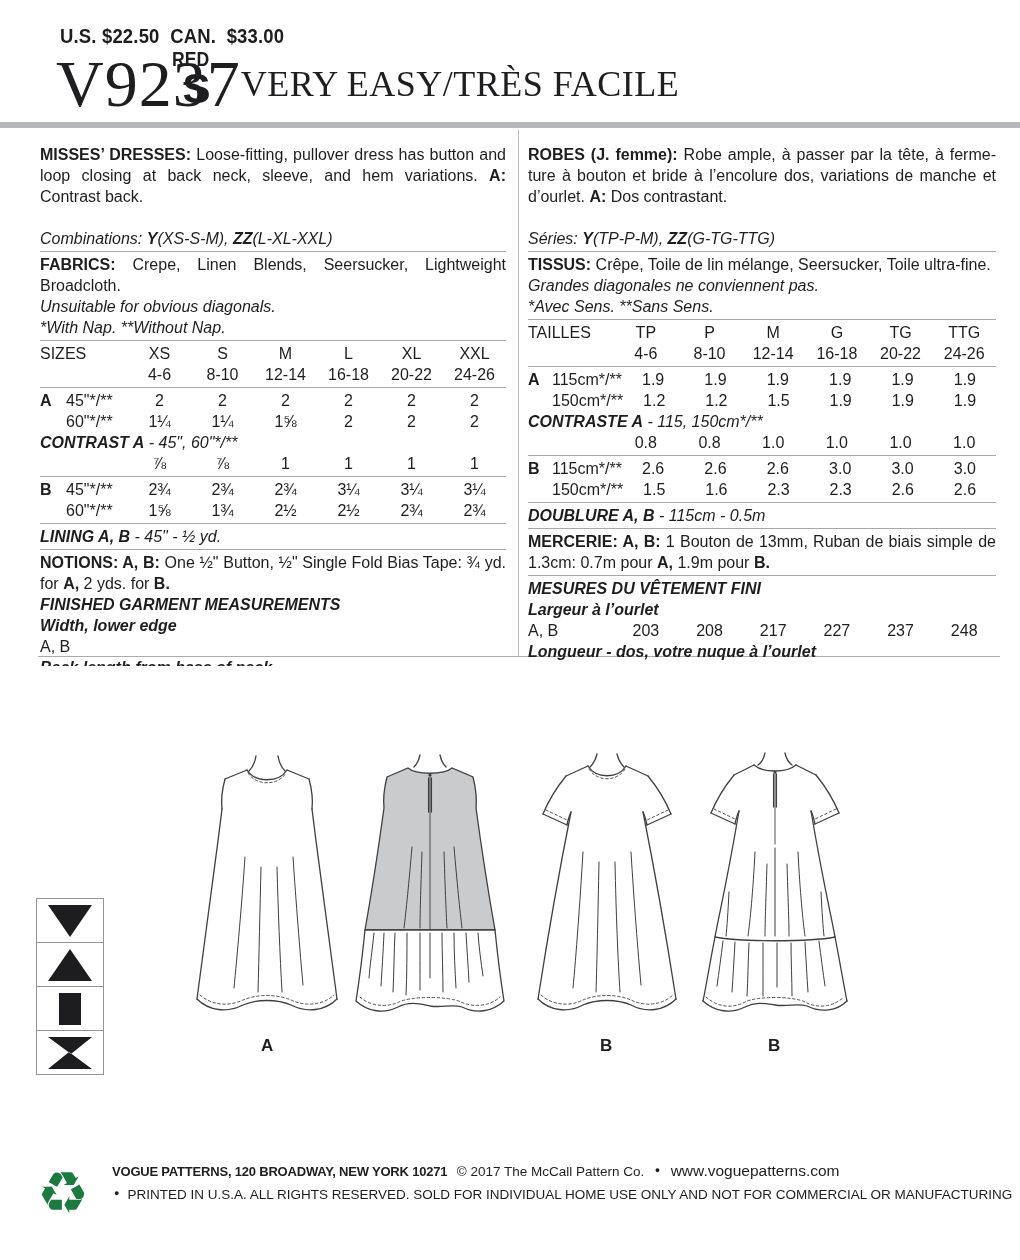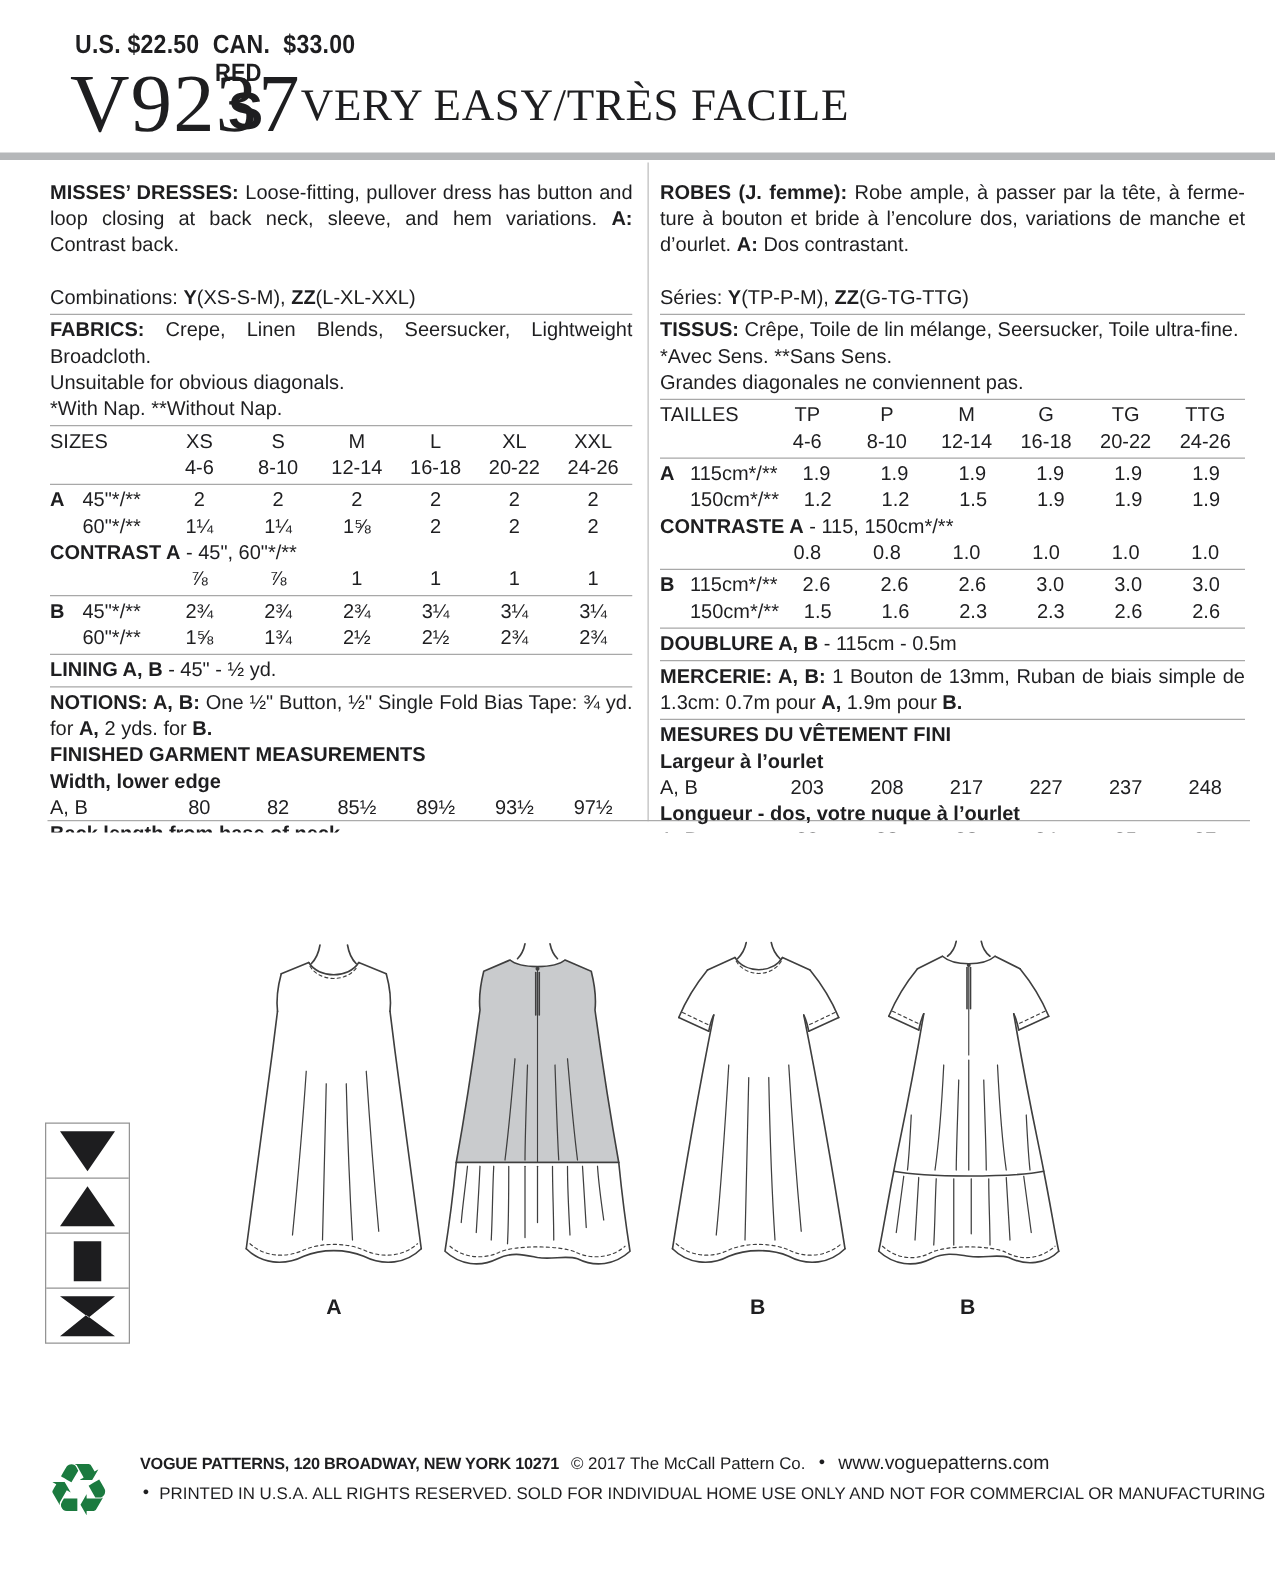--- a/index.html
+++ b/index.html
@@ -17,21 +17,21 @@
   .banner{font-family:"Liberation Serif",serif;font-size:36px;letter-spacing:.5px;}
   .graybar{position:absolute;left:0;top:122px;width:1020px;height:6px;background:#b5b7b9;}
 
   
   .vdivider{position:absolute;left:518px;top:130px;width:1px;height:527px;background:#bdbdbd;}
   .hdivider{position:absolute;left:38px;top:656px;width:962px;height:1px;background:#ababab;}
   .col{position:absolute;top:144px;font-size:16px;line-height:21px;height:522px;overflow:hidden;}
   .col-en{left:40px;width:466px;}
   .col-fr{left:528px;width:468px;}
   .just{text-align:justify;margin:0;}
-  .line{margin:0;}
+  .line{margin:0;font-style:italic;}
   .gap{height:21px;}
   .rule{border-top:1px solid #a8a8a8;margin:2px 0 2px 0;}
   b{font-weight:700;}
 
   .trow{display:flex;}
   .tl{flex:0 0 88px;display:flex;}
   .col-fr .tl{flex-basis:86px;}
   .rl{display:inline-block;width:26px;font-weight:700;}
   .col-fr .rl{width:24px;}
   .tc{flex:1 1 auto;display:flex;}
@@ -185,41 +185,33 @@
         </span>
     </div>
     <div class="rule"></div>
     <p class="line"><b>LINING A, B</b><span> - 45" - ½ yd.</span></p>
     <div class="rule"></div>
     <p class="just"><b>NOTIONS: A, B:</b><span> One ½" Button, ½" Single Fold Bias Tape: ¾ yd. for </span><b>A,</b><span> 2 yds. for </span><b>B.</b></p>
     <p class="line"><b>FINISHED GARMENT MEASUREMENTS</b></p>
     <p class="line"><b>Width, lower edge</b></p>
     <div class="trow">
       <span class="tl">A, B</span>
-      <span class="tc">
-          <span class="cell">80</span>
-          <span class="cell">82</span>
-          <span class="cell">85½</span>
-          <span class="cell">89½</span>
-          <span class="cell">93½</span>
-          <span class="cell">97½</span>
-        </span>
     </div>
     <p class="line"><b>Back length from base of neck</b></p>
 
   </div>
 
   <div class="col col-fr">
     <p class="just"><b>ROBES (J. femme):</b><span> Robe ample, à passer par la tête, à ferme­ture à bouton et bride à l’encolure dos, variations de manche et d’ourlet. </span><b>A:</b><span> Dos contrastant.</span></p>
     <div class="gap"></div>
     <p class="line"><span>Séries: </span><b>Y</b><span>(TP-P-M), </span><b>ZZ</b><span>(G-TG-TTG)</span></p>
     <div class="rule"></div>
     <p class="just"><b>TISSUS:</b><span> Crêpe, Toile de lin mélange, Seersucker, Toile ultra-fine.</span></p>
+    <p class="line">Grandes diagonales ne conviennent pas.</p>
     <p class="line">*Avec Sens. **Sans Sens.</p>
-    <p class="line">Grandes diagonales ne conviennent pas.</p>
     <div class="rule"></div>
     <div class="trow">
       <span class="tl">TAILLES</span>
       <span class="tc">
           <span class="cell">TP</span>
           <span class="cell">P</span>
           <span class="cell">M</span>
           <span class="cell">G</span>
           <span class="cell">TG</span>
           <span class="cell">TTG</span>

